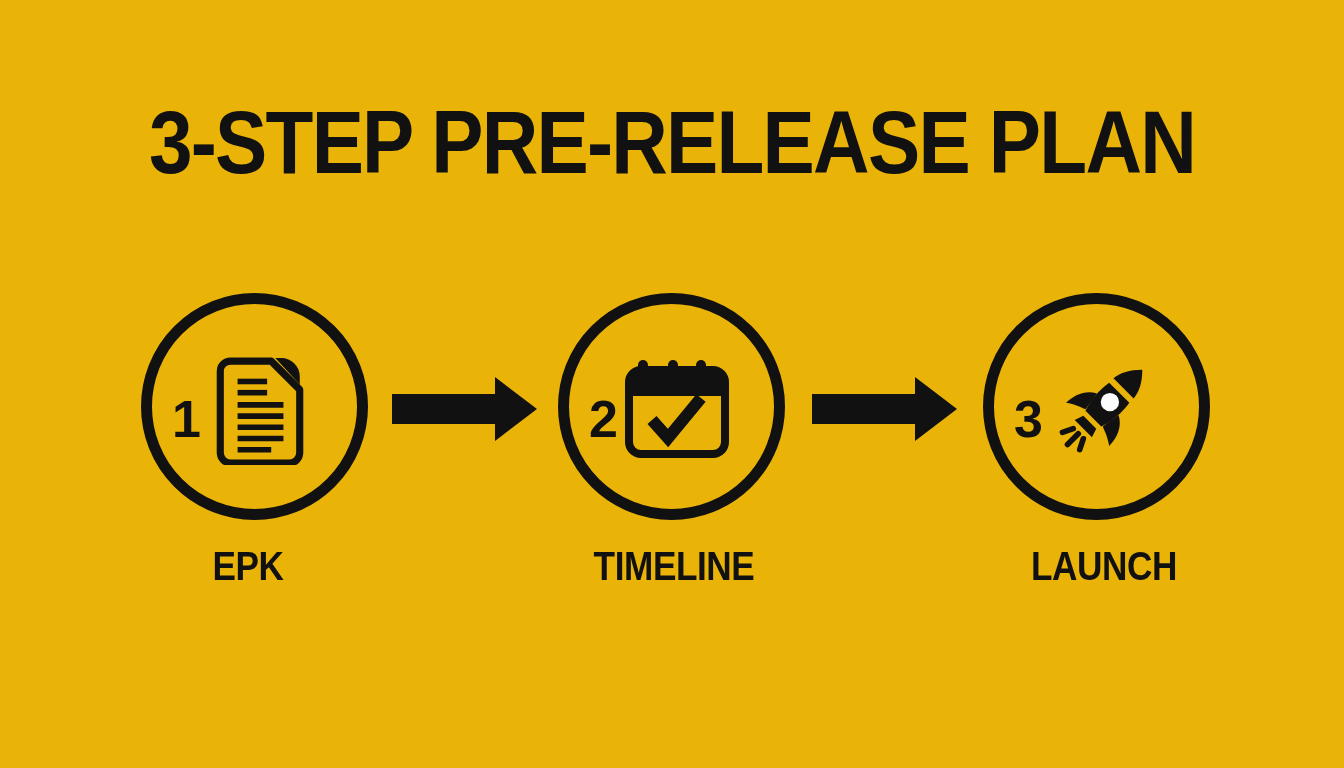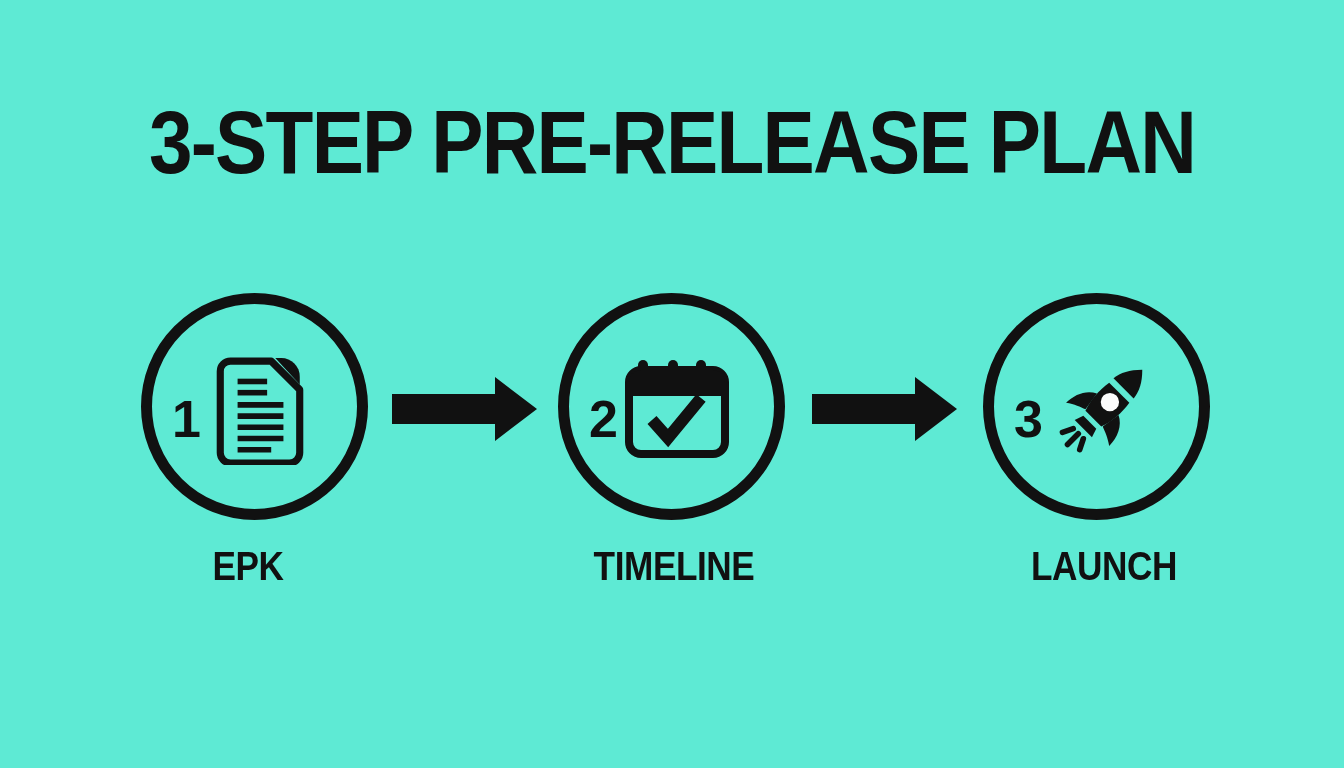--- a/index.html
+++ b/index.html
@@ -1,20 +1,20 @@
 <!DOCTYPE html>
 <html><head>
 <meta charset="utf-8">
 <style>
   html, body { margin: 0; padding: 0; }
   .canvas {
     position: relative;
     width: 1344px;
     height: 768px;
-    background: #5eead4;
+    background: #eab308;
     overflow: hidden;
     font-family: "Liberation Sans", sans-serif;
     color: #111;
   }
   .title {
     position: absolute;
     top: 98px;
     left: 0;
     width: 100%;
     margin: 0;

